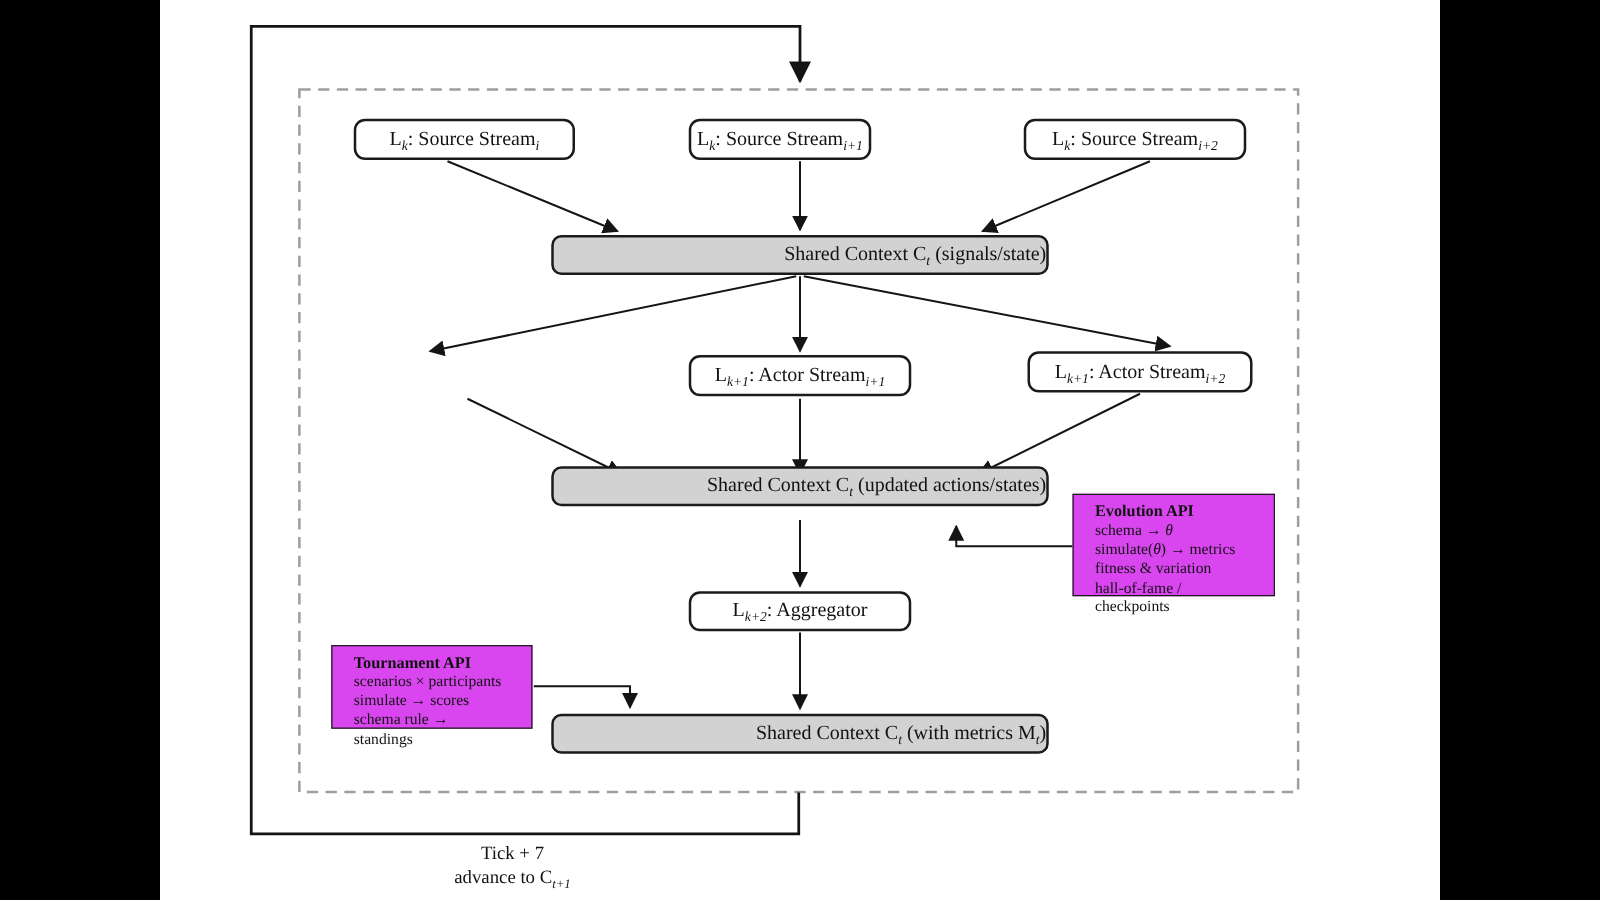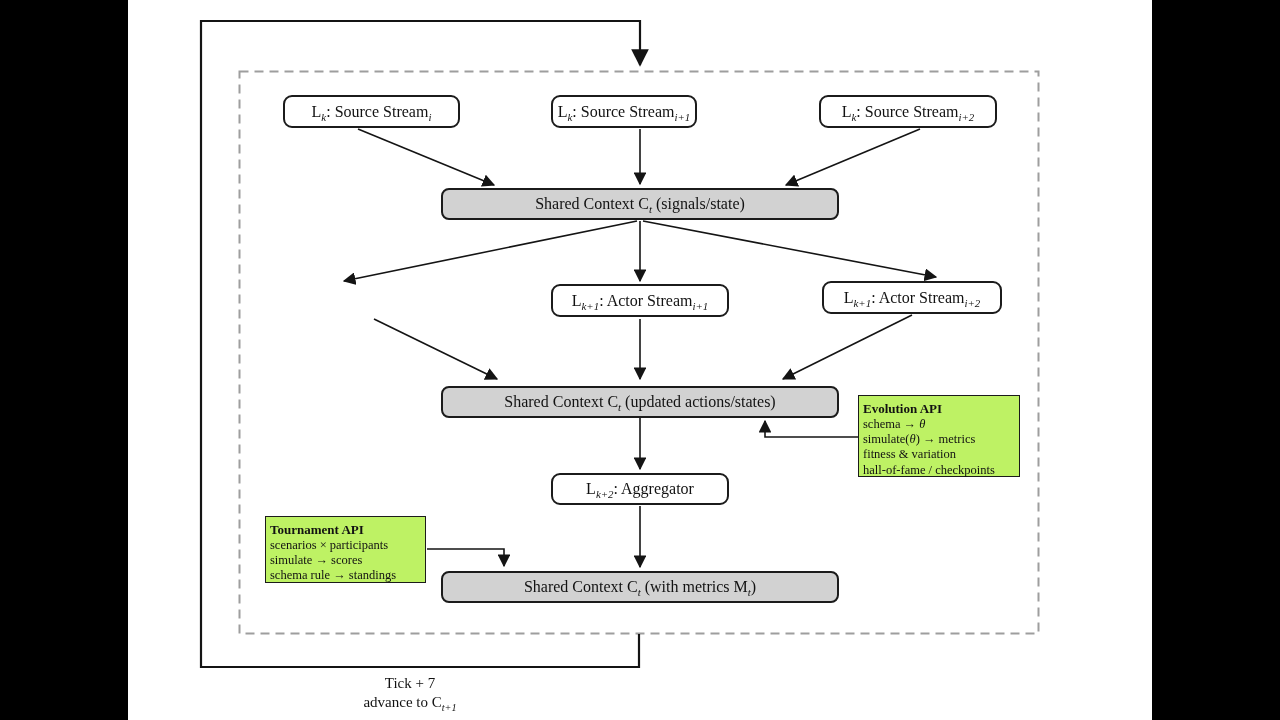--- a/index.html
+++ b/index.html
@@ -36,29 +36,29 @@
     box-sizing: border-box;
     display: flex;
     align-items: center;
     justify-content: center;
     background: #fff;
     border: 2px solid #1b1b1b;
     font-size: 16px;
     white-space: nowrap;
   }
   .rounded { border-radius: 9px; }
-  .context { background: #d2d2d2; border-radius: 8px; }
+  .context { background: #d2d2d2; border-radius: 8px; justify-content: flex-end; }
   .api {
     position: absolute;
     box-sizing: border-box;
-    background: #bef264;
+    background: #d946ef;
     border: 1.6px solid #1b1b1b;
     font-size: 12.5px;
     line-height: 1.22;
-    padding: 5px 4px;
+    padding: 5px 17px;
   }
   .api .api-title { font-weight: bold; font-size: 13px; }
   sub { font-size: 0.68em; font-style: italic; line-height: 0; }
   em { font-style: italic; }
   .loop-label {
     position: absolute;
     left: 260px;
     width: 300px;
     text-align: center;
     font-size: 15px;
@@ -114,21 +114,21 @@
     <span>Shared Context C<sub>t</sub> (signals/state)</span>
   </div>
 
   <div class="box rounded" style="left:551px;top:284px;width:178px;height:33px">
     <span>L<sub>k+1</sub>: Actor Stream<sub>i+1</sub></span>
   </div>
   <div class="box rounded" style="left:822px;top:281px;width:180px;height:33px">
     <span>L<sub>k+1</sub>: Actor Stream<sub>i+2</sub></span>
   </div>
 
-  <div class="box context" style="left:441px;top:386px;width:398px;height:32px">
+  <div class="box context" style="left:441px;top:373px;width:398px;height:32px">
     <span>Shared Context C<sub>t</sub> (updated actions/states)</span>
   </div>
 
   <div class="api" style="left:858px;top:395px;width:162px;height:82px">
     <div class="api-title">Evolution API</div>
     <div>schema → <em>θ</em></div>
     <div>simulate(<em>θ</em>) → metrics</div>
     <div>fitness &amp; variation</div>
     <div>hall-of-fame / checkpoints</div>
   </div>

